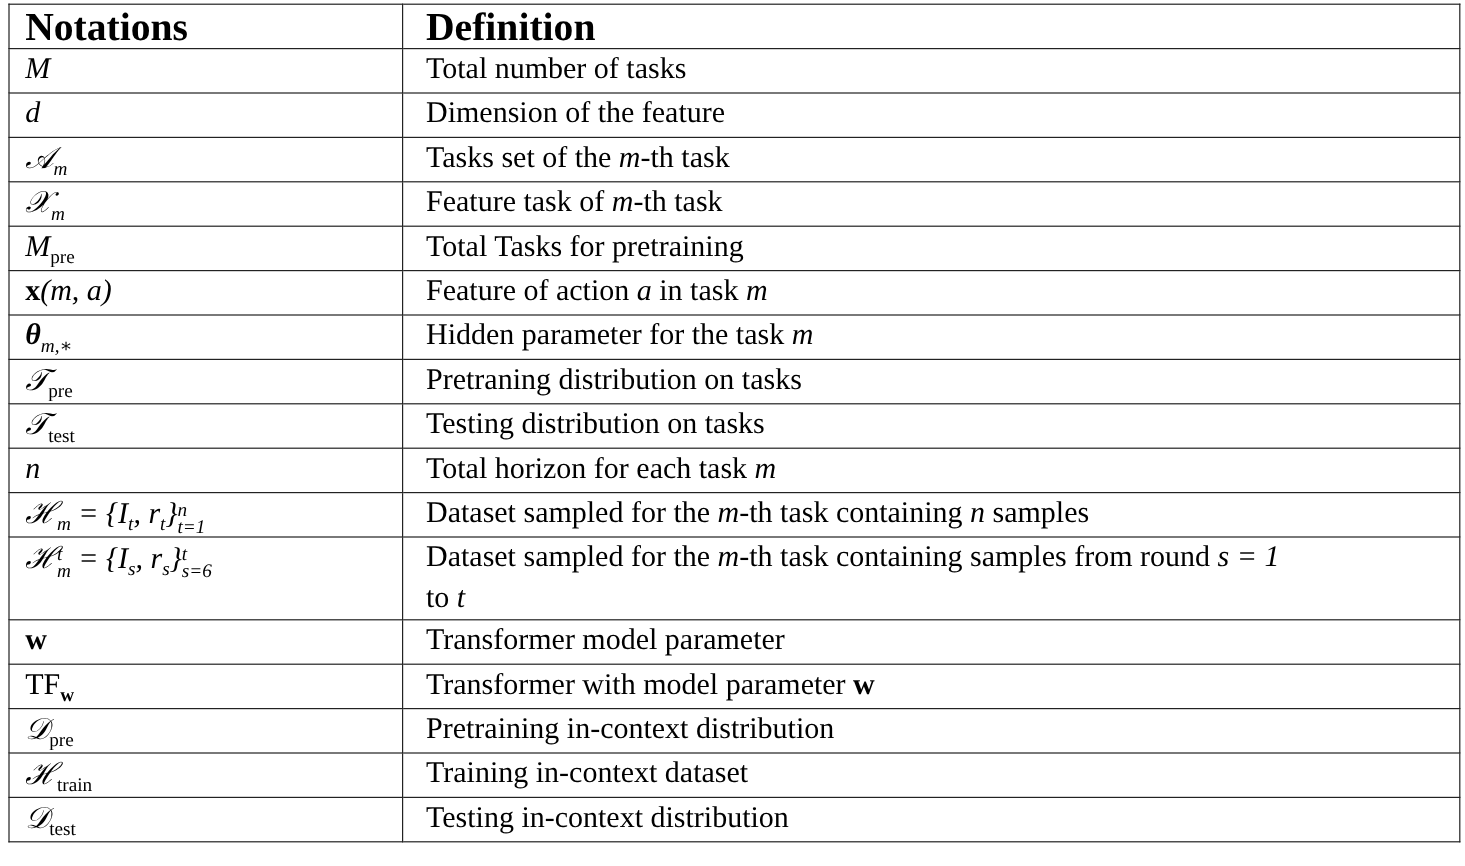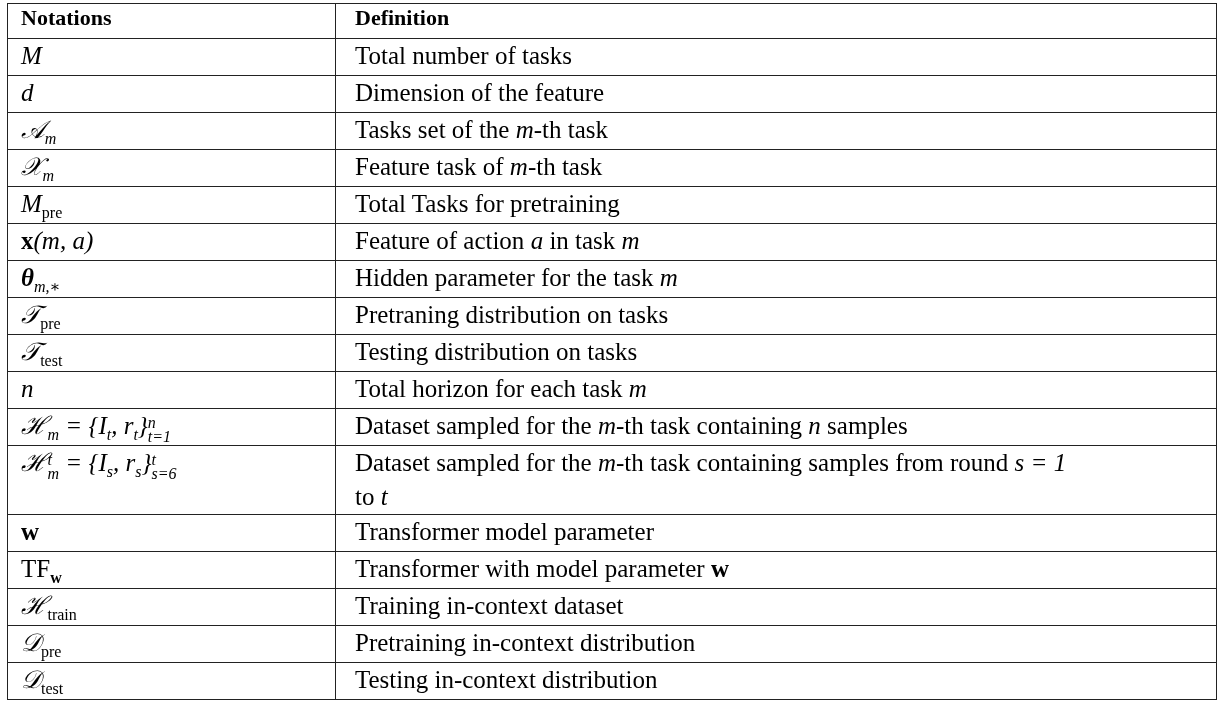--- a/index.html
+++ b/index.html
@@ -27,21 +27,21 @@
     table.notation-table th,
     table.notation-table td {
       border: 1.5px solid #222;
       padding: 0 0 0 20px;
       text-align: left;
       vertical-align: top;
       height: 32px;
     }
     table.notation-table th {
       font-weight: bold;
-      font-size: 22px;
+      font-size: 33px;
       padding-top: 3px;
       height: 31px;
     }
     table.notation-table td {
       padding-top: 4px;
       padding-bottom: 0;
     }
     table.notation-table td.col-notation {
       width: 314px;
       padding-left: 13px;
@@ -143,27 +143,27 @@
       <td class="col-notation"><span class="bold">w</span></td>
       <td class="col-definition"><span>Transformer model parameter</span></td>
     </tr>
 
     <tr>
       <td class="col-notation"><span class="roman">TF</span><sub class="bold">w</sub></td>
       <td class="col-definition"><span>Transformer with model parameter </span><span class="bold">w</span></td>
     </tr>
 
     <tr>
-      <td class="col-notation"><span class="cal">ℋ</span><sub class="roman">train</sub></td>
-      <td class="col-definition"><span>Training in-context dataset</span></td>
+      <td class="col-notation"><span class="cal">𝒟</span><sub class="roman">pre</sub></td>
+      <td class="col-definition"><span>Pretraining in-context distribution</span></td>
     </tr>
 
     <tr>
-      <td class="col-notation"><span class="cal">𝒟</span><sub class="roman">pre</sub></td>
-      <td class="col-definition"><span>Pretraining in-context distribution</span></td>
+      <td class="col-notation"><span class="cal">ℋ</span><sub class="roman">train</sub></td>
+      <td class="col-definition"><span>Training in-context dataset</span></td>
     </tr>
 
     <tr>
       <td class="col-notation"><span class="cal">𝒟</span><sub class="roman">test</sub></td>
       <td class="col-definition"><span>Testing in-context distribution</span></td>
     </tr>
   </tbody>
 </table>
 
 </body></html>

